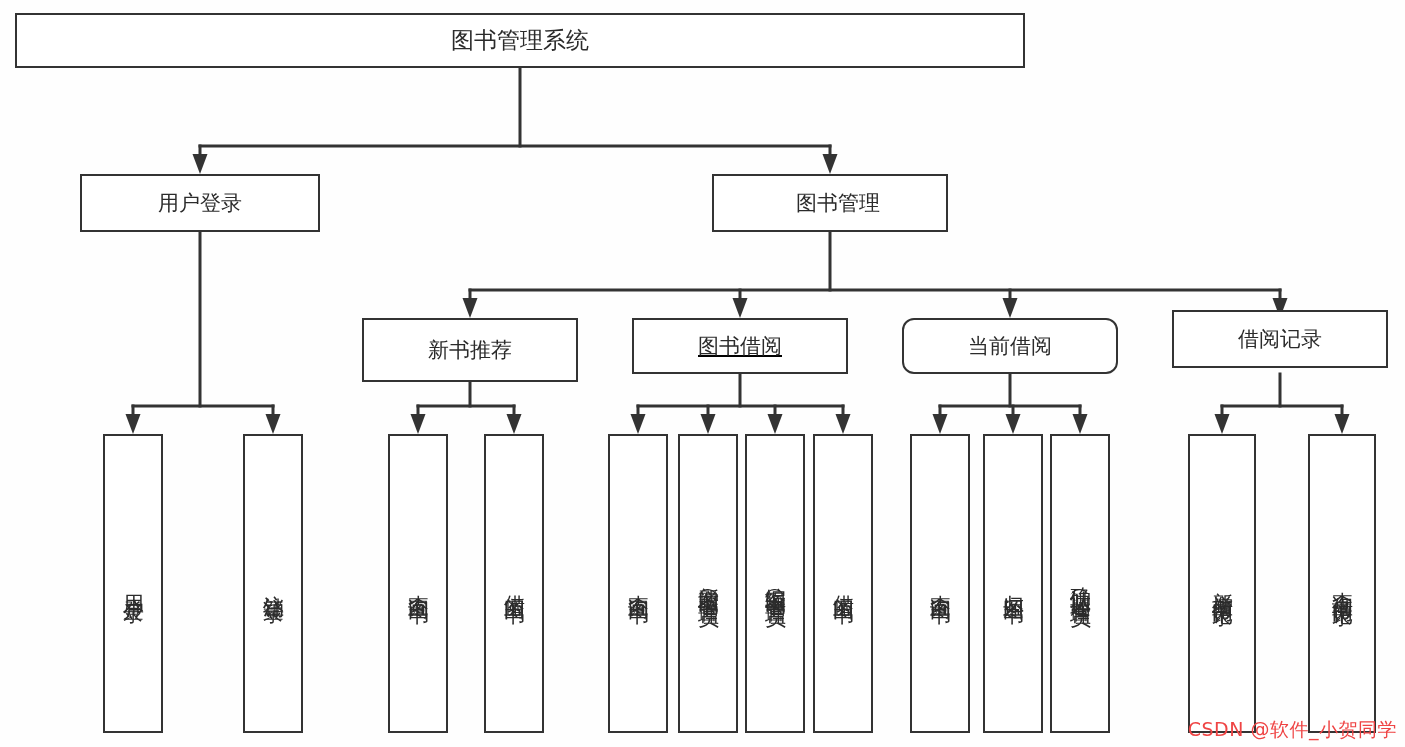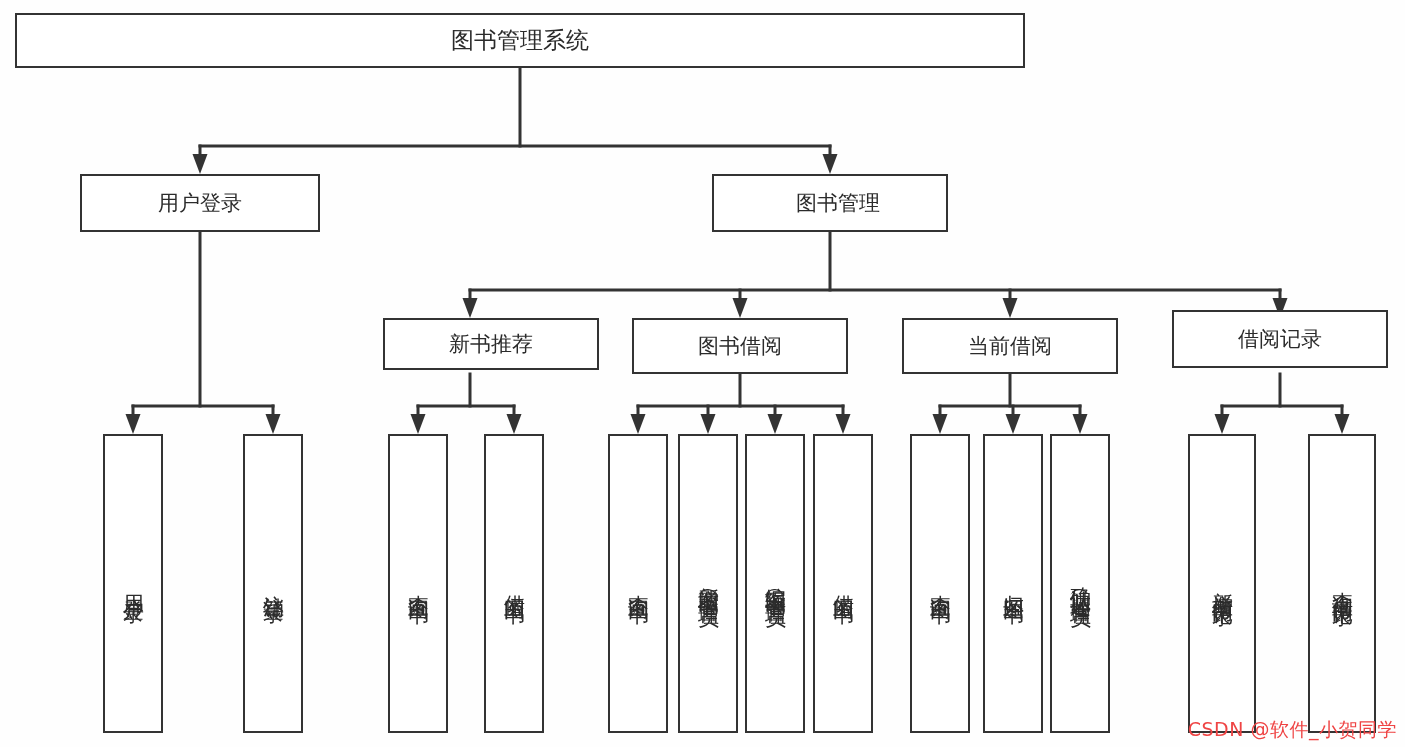--- a/index.html
+++ b/index.html
@@ -137,27 +137,27 @@
   <div id="nodes-layer">
       <div class="node level-0" style="left: 15px; top: 13px; width: 1010px; height: 55px;">
         <div class="node-label">图书管理系统</div>
       </div>
       <div class="node level-1" style="left: 80px; top: 174px; width: 240px; height: 58px;">
         <div class="node-label">用户登录</div>
       </div>
       <div class="node level-1" style="left: 712px; top: 174px; width: 236px; height: 58px; padding-left: 16px;">
         <div class="node-label">图书管理</div>
       </div>
-      <div class="node level-2" style="left: 383px; top: 318px; width: 216px; height: 52px;">
+      <div class="node level-2" style="left: 362px; top: 318px; width: 216px; height: 64px;">
         <div class="node-label">新书推荐</div>
       </div>
-      <div class="node level-2" style="left: 632px; top: 318px; width: 216px; height: 56px;">
+      <div class="node level-2" style="left: 632px; top: 318px; width: 216px; height: 56px; text-decoration: underline;">
         <div class="node-label">图书借阅</div>
       </div>
-      <div class="node level-2" style="left: 902px; top: 318px; width: 216px; height: 56px;">
+      <div class="node level-2" style="left: 902px; top: 318px; width: 216px; height: 56px; border-radius: 12px;">
         <div class="node-label">当前借阅</div>
       </div>
       <div class="node level-2" style="left: 1172px; top: 310px; width: 216px; height: 58px;">
         <div class="node-label">借阅记录</div>
       </div>
       <div class="node level-3" style="left: 103px; top: 434px; width: 60px; height: 299px;">
         <div class="node-label">用户登录</div>
       </div>
       <div class="node level-3" style="left: 243px; top: 434px; width: 60px; height: 299px;">
         <div class="node-label">注销登录</div>

